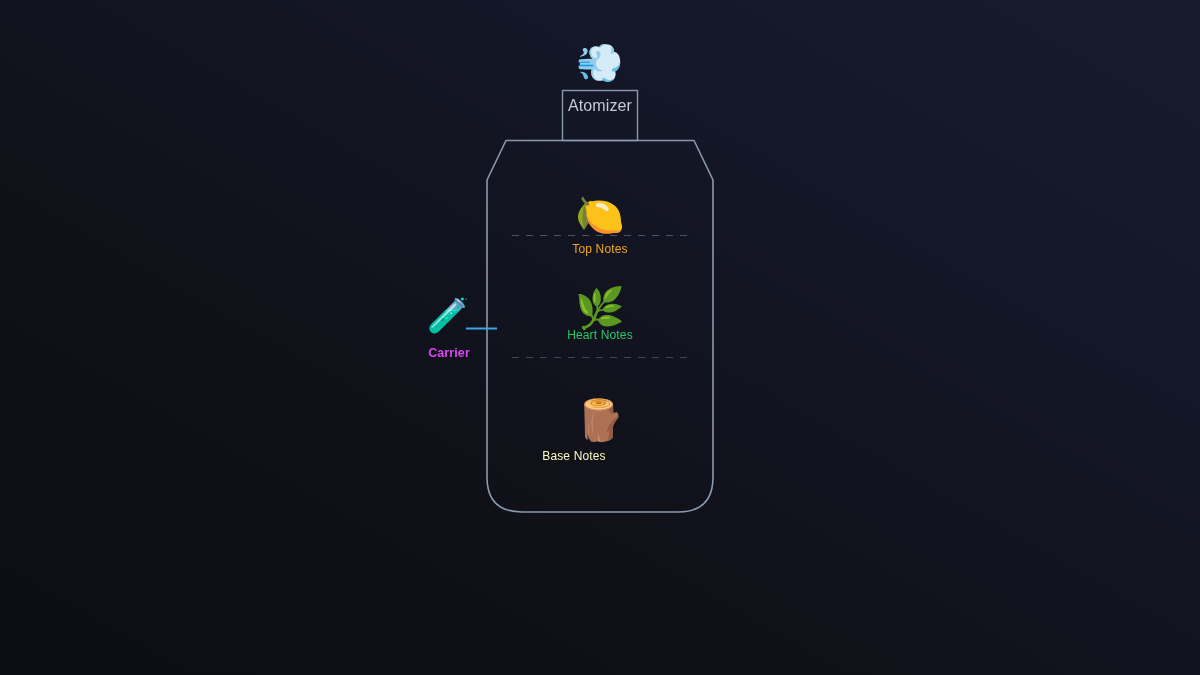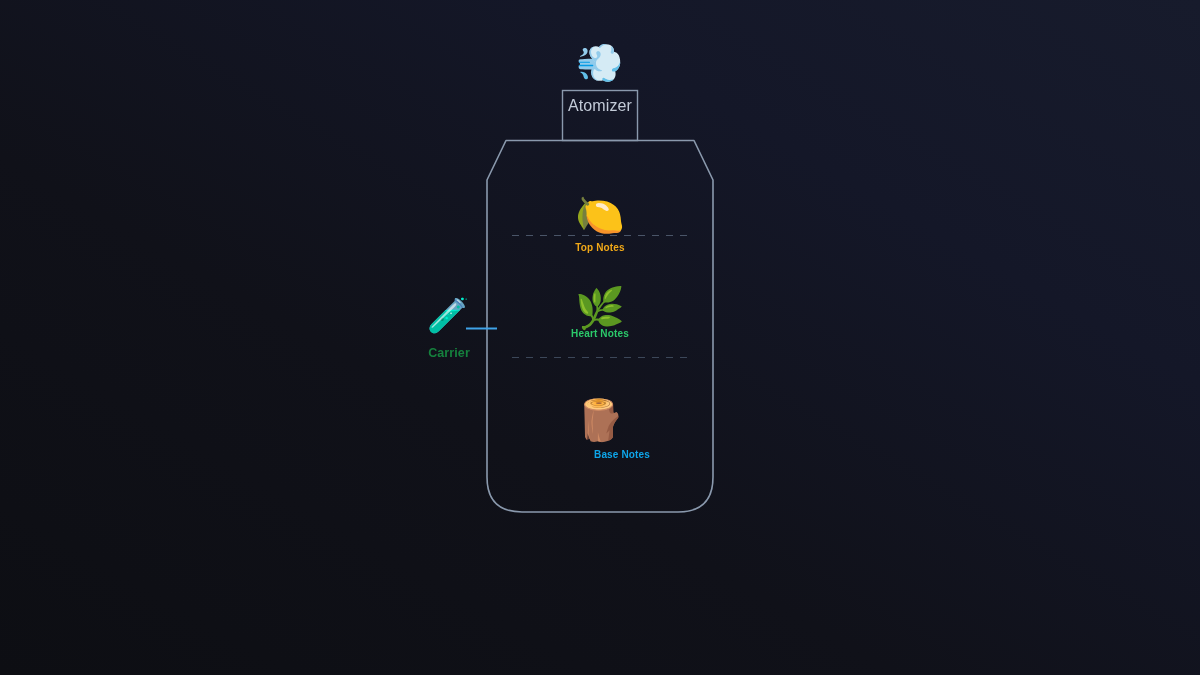--- a/index.html
+++ b/index.html
@@ -48,22 +48,22 @@
   }
 
   .atomizer-label {
     font-size: 16px;
     color: #c3cbd8;
     font-weight: 400;
     letter-spacing: 0.1px;
   }
 
   .note-label {
-    font-size: 10px;
-    font-weight: bold;
+    font-size: 12px;
+    font-weight: normal;
     letter-spacing: 0.15px;
   }
 
   .carrier-label {
     font-size: 12.5px;
     font-weight: bold;
     letter-spacing: 0.1px;
   }
 
   .emoji {
@@ -115,24 +115,24 @@
 
   <div class="lbl atomizer-label" style="left:600px; top:97px;">Atomizer</div>
 
   <div class="emoji" style="left:600px; top:195px; font-size:40px;">🍋</div>
   <div class="lbl note-label" style="left:600px; top:242px; color:#f0a818;">Top Notes</div>
 
   <div class="emoji" style="left:600px; top:288px; font-size:40px;">🌿</div>
   <div class="lbl note-label" style="left:600px; top:328px; color:#2bc96a;">Heart Notes</div>
 
   <div class="emoji" style="left:600px; top:400px; font-size:40px;">🪵</div>
-  <div class="lbl note-label" style="left:622px; top:449px; color:#0ea5e9;">Base Notes</div>
+  <div class="lbl note-label" style="left:574px; top:449px; color:#fef9c3;">Base Notes</div>
 
   <div class="emoji" style="left:449px; top:298px; font-size:34px;">🧪</div>
-  <div class="lbl carrier-label" style="left:449px; top:346px; color:#15803d;">Carrier</div>
+  <div class="lbl carrier-label" style="left:449px; top:346px; color:#d946ef;">Carrier</div>
 
 </div>
 
 <div class="footer">
 
   
 
   
 
   

